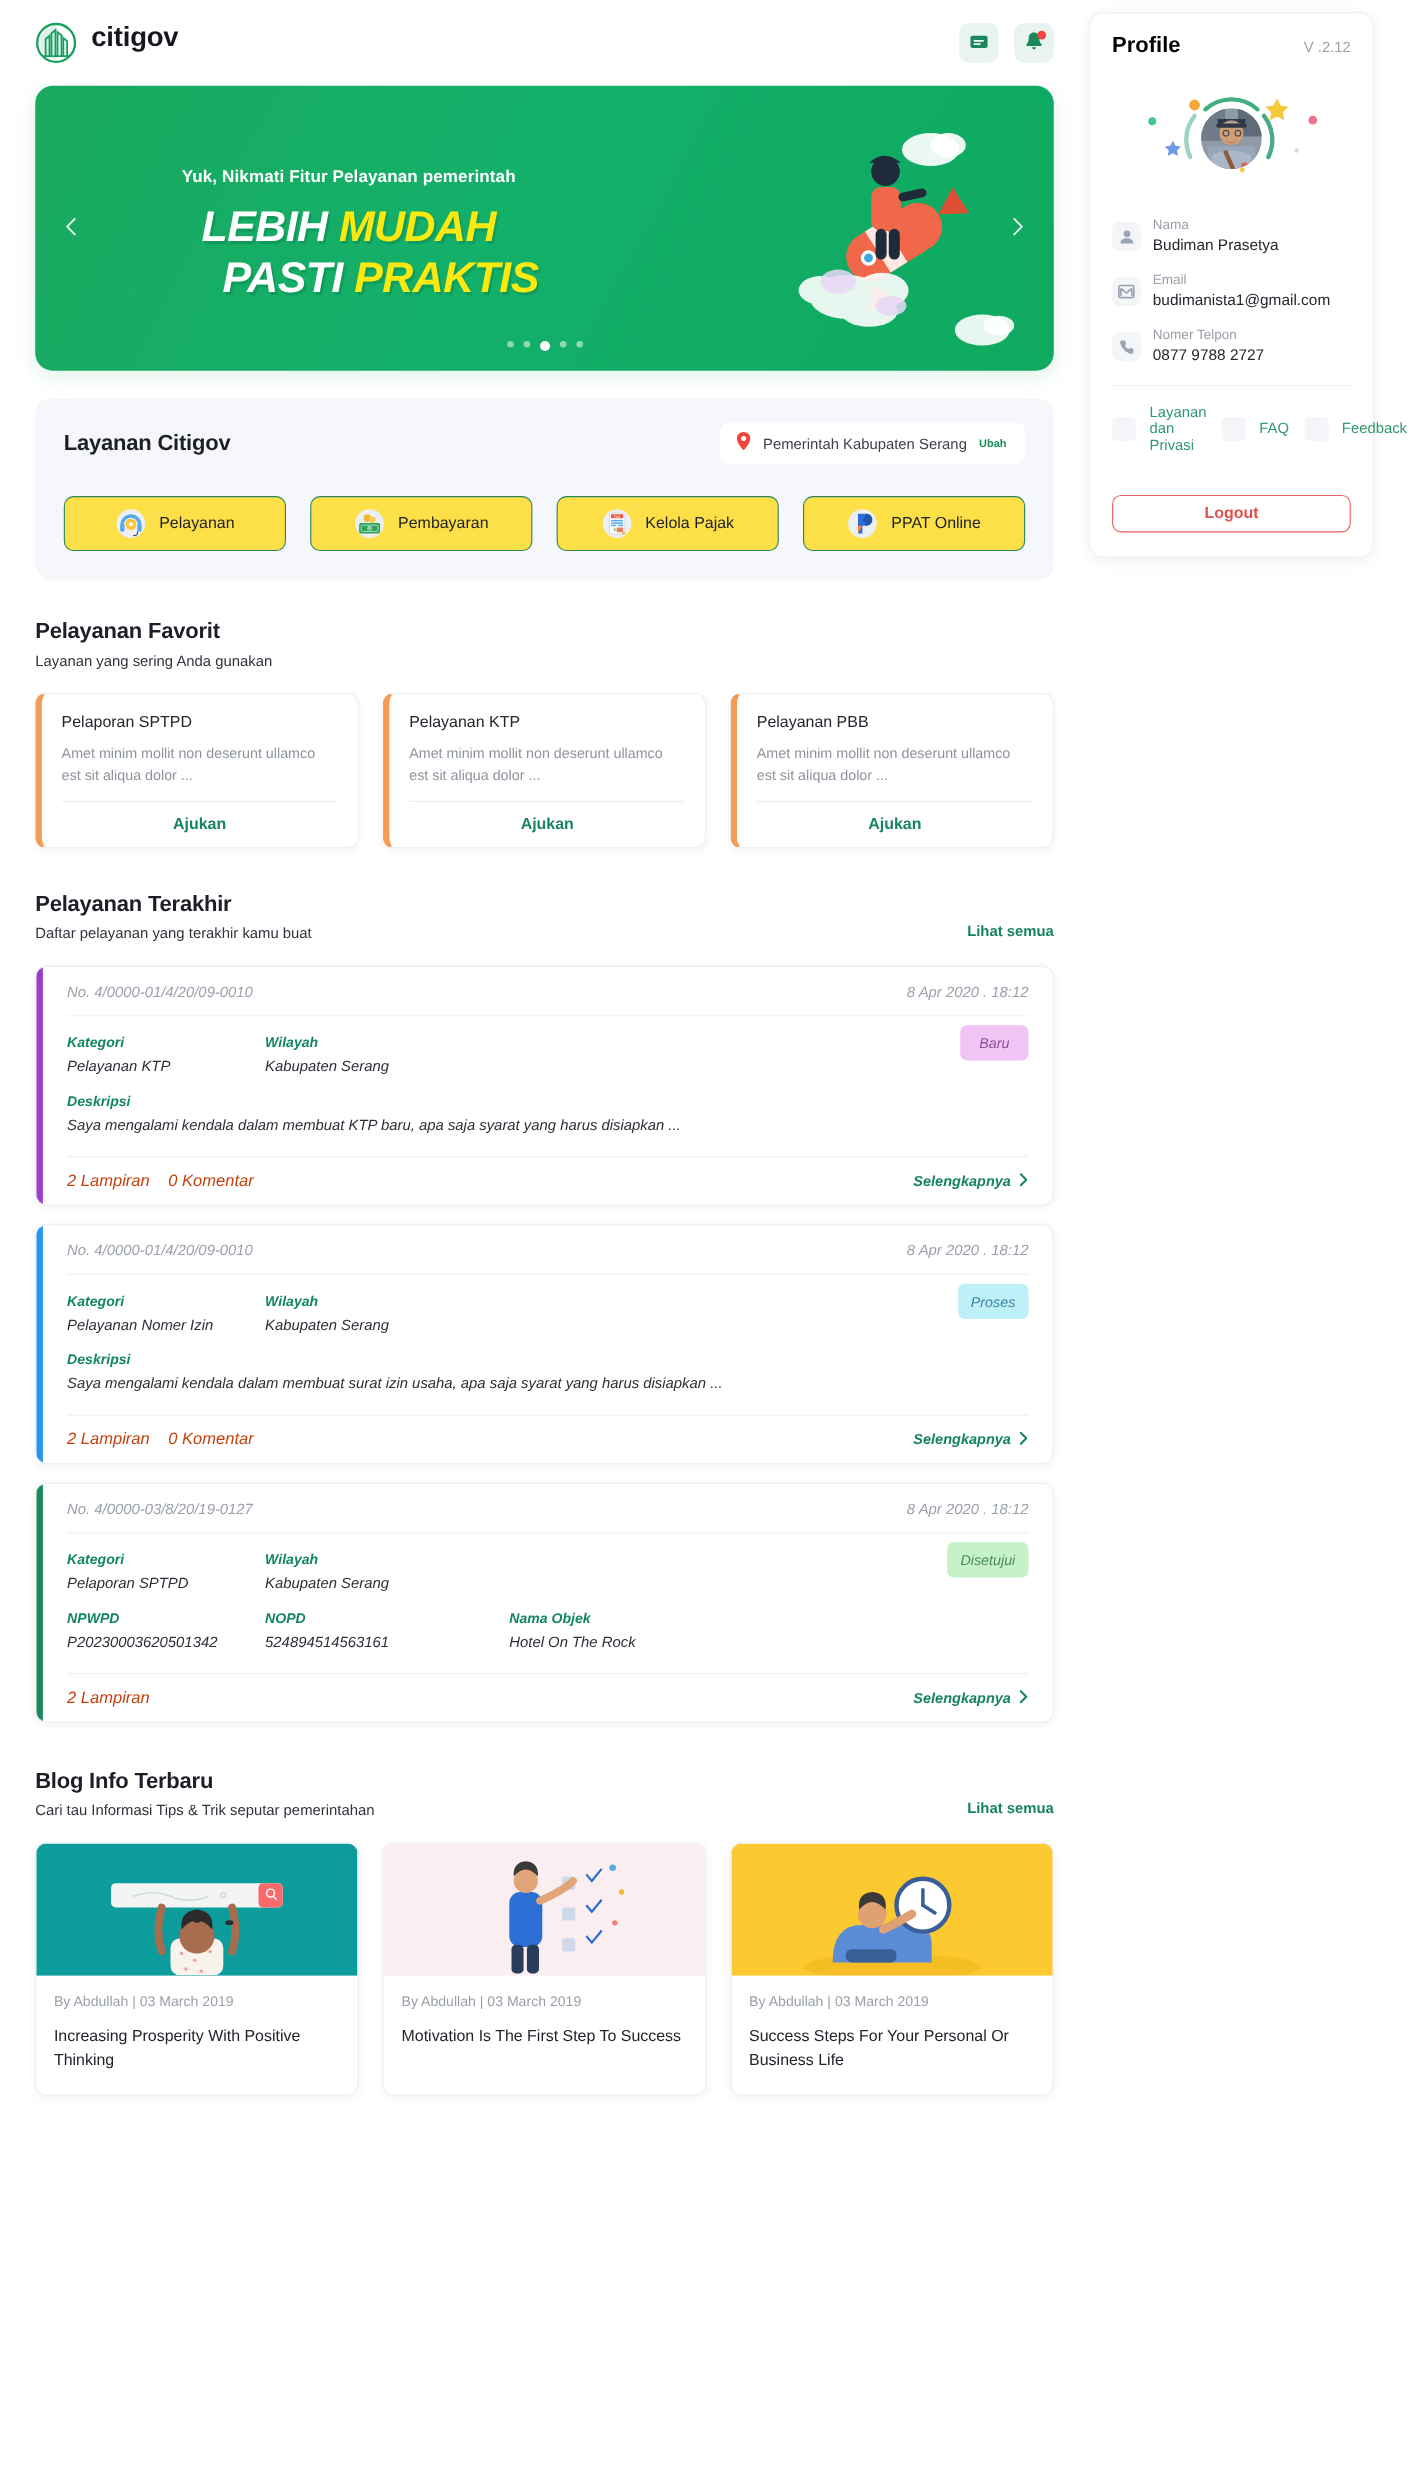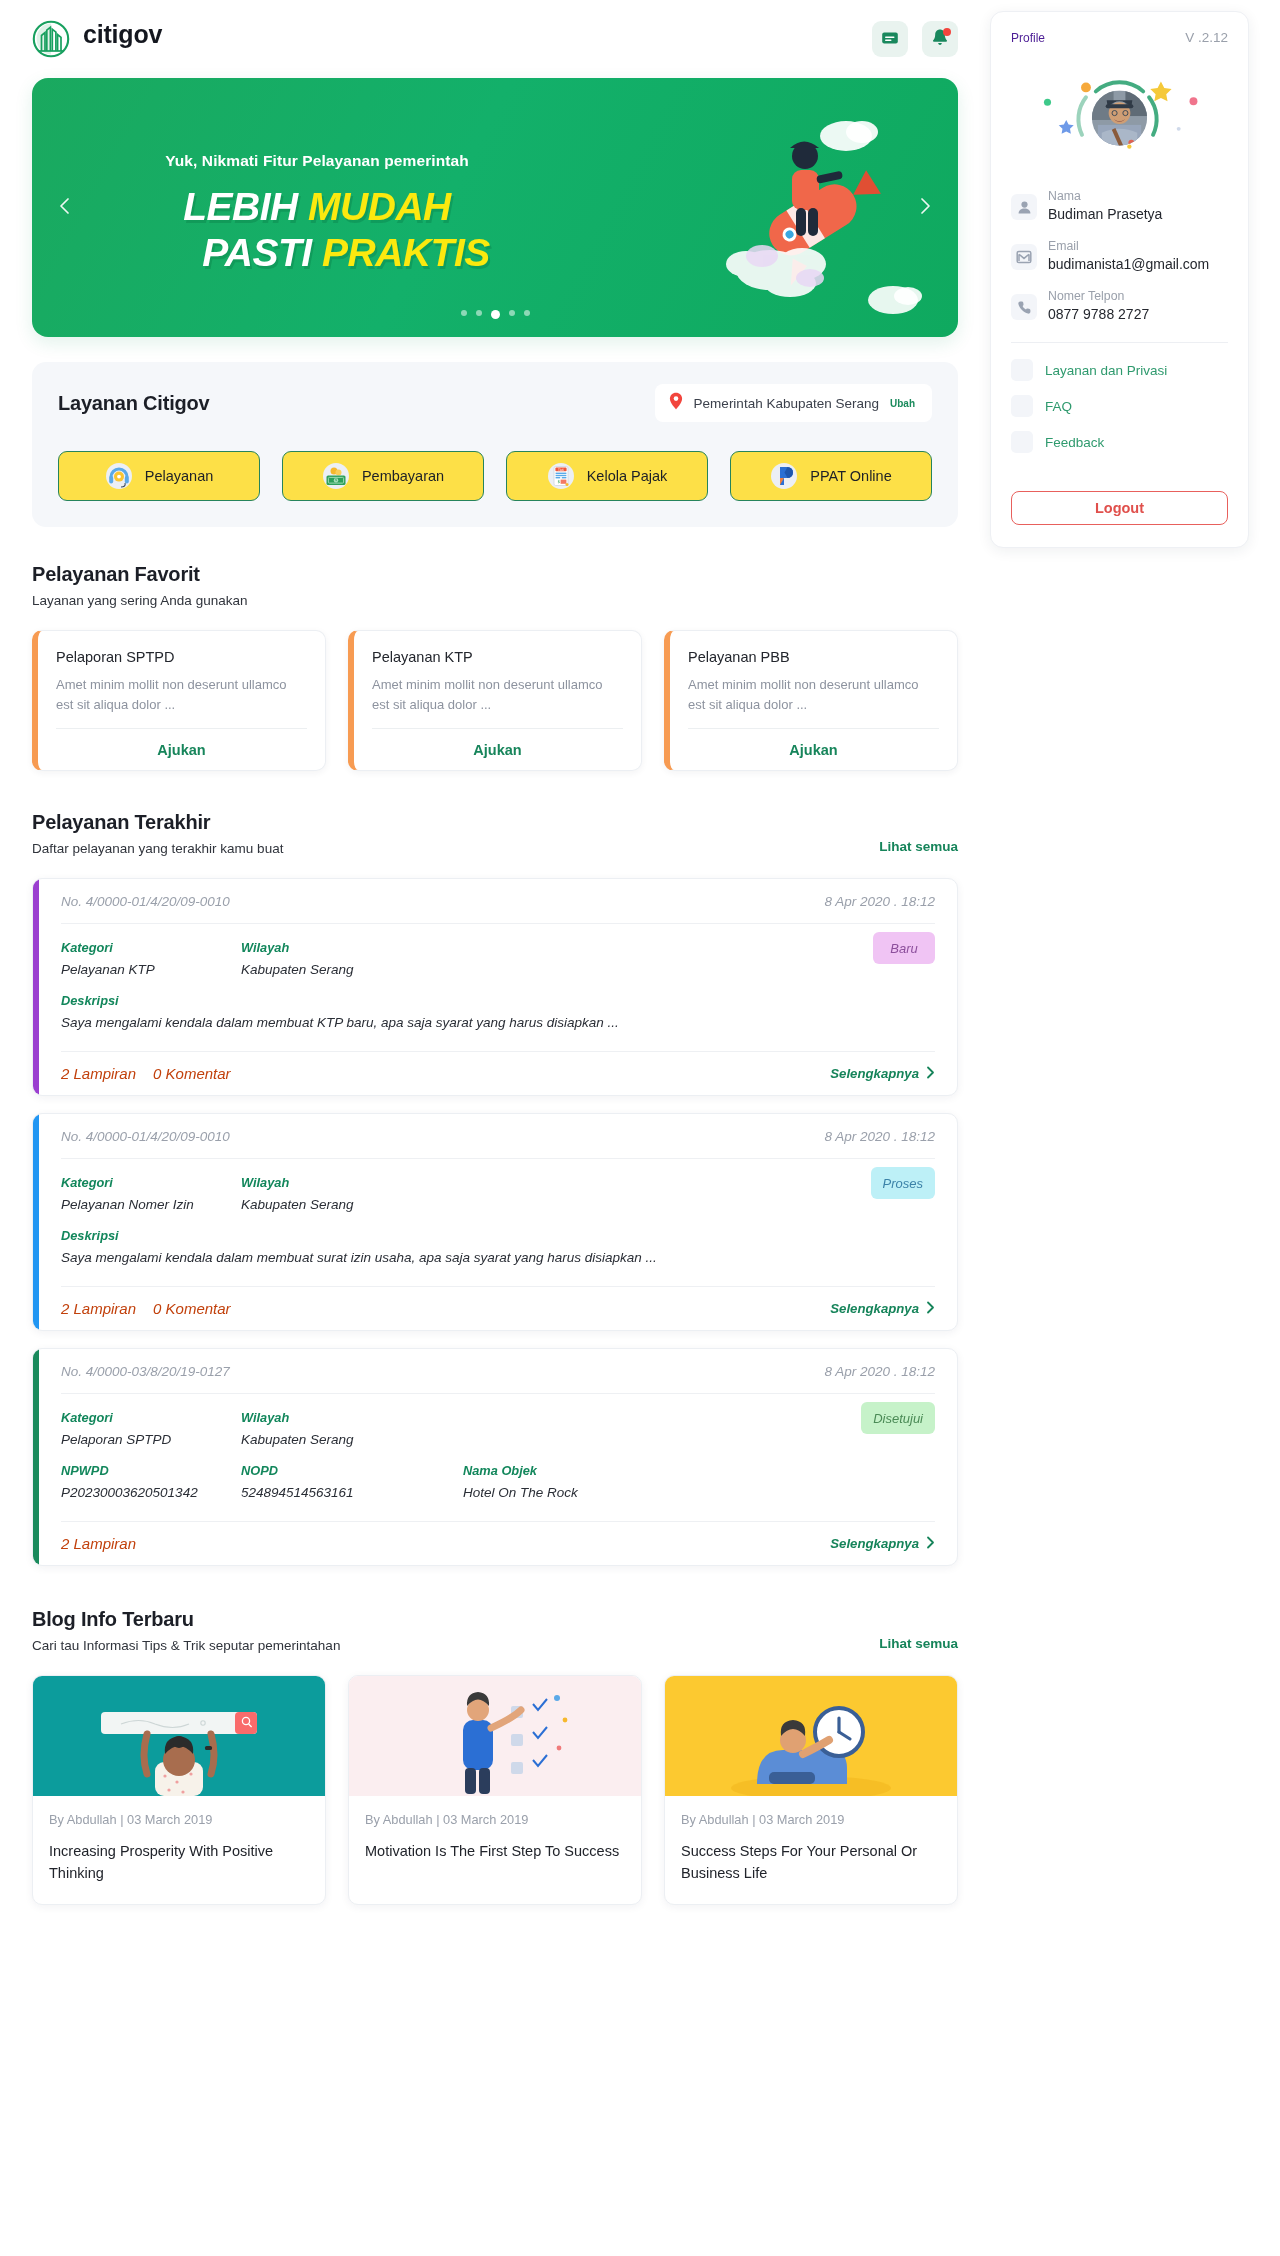--- a/index.html
+++ b/index.html
@@ -247,39 +247,39 @@
   .profile-card {
     width: 259px;
     margin-left: 0;
     background: #ffffff;
     border-radius: 13px;
     border: 1px solid #eef0f4;
     box-shadow: 0 3px 14px rgba(30,40,60,0.07);
     padding: 18px 20px 22px 20px;
   }
   .pc-head { display: flex; align-items: baseline; }
-  .pc-title { font-size: 12px; font-weight: normal; color: #4c1d95; }
+  .pc-title { font-size: 20px; font-weight: bold; color: #000000; }
   .pc-ver { margin-left: auto; font-size: 13.5px; color: #9aa0ab; }
   .pc-avatar-wrap {
     height: 118px; margin-top: 14px;
     position: relative;
     display: flex; align-items: center; justify-content: center;
   }
   .pc-rows { margin-top: 12px; display: flex; flex-direction: column; gap: 17px; }
   .pc-row { display: flex; gap: 11px; align-items: flex-start; }
   .pc-ico {
     width: 26px; height: 26px; flex: 0 0 26px;
     border-radius: 6px; background: #f3f5f9;
     display: flex; align-items: center; justify-content: center;
     margin-top: 5px;
   }
   .pc-k { font-size: 12.3px; color: #9aa0ab; }
   .pc-v { font-size: 14px; color: #24272e; margin-top: 3px; word-break: break-all; }
   .pc-div { height: 1px; background: #edeff3; margin: 20px 0 16px 0; }
-  .pc-menu { display: flex; flex-direction: column; gap: 14px; }
+  .pc-menu { display: flex; flex-direction: row; gap: 14px; }
   .pc-mi { display: flex; align-items: center; gap: 12px; cursor: pointer; }
   .pc-mi-ico { width: 22px; height: 22px; border-radius: 5px; background: #f3f5f9; flex: 0 0 22px; }
   .pc-mi-lbl { font-size: 13.5px; color: #2f9a6e; }
   .pc-logout {
     margin-top: 38px;
     height: 34px; width: 100%;
     border: 1px solid #e8605c;
     border-radius: 8px;
     background: #ffffff;
     color: #e0504c;

